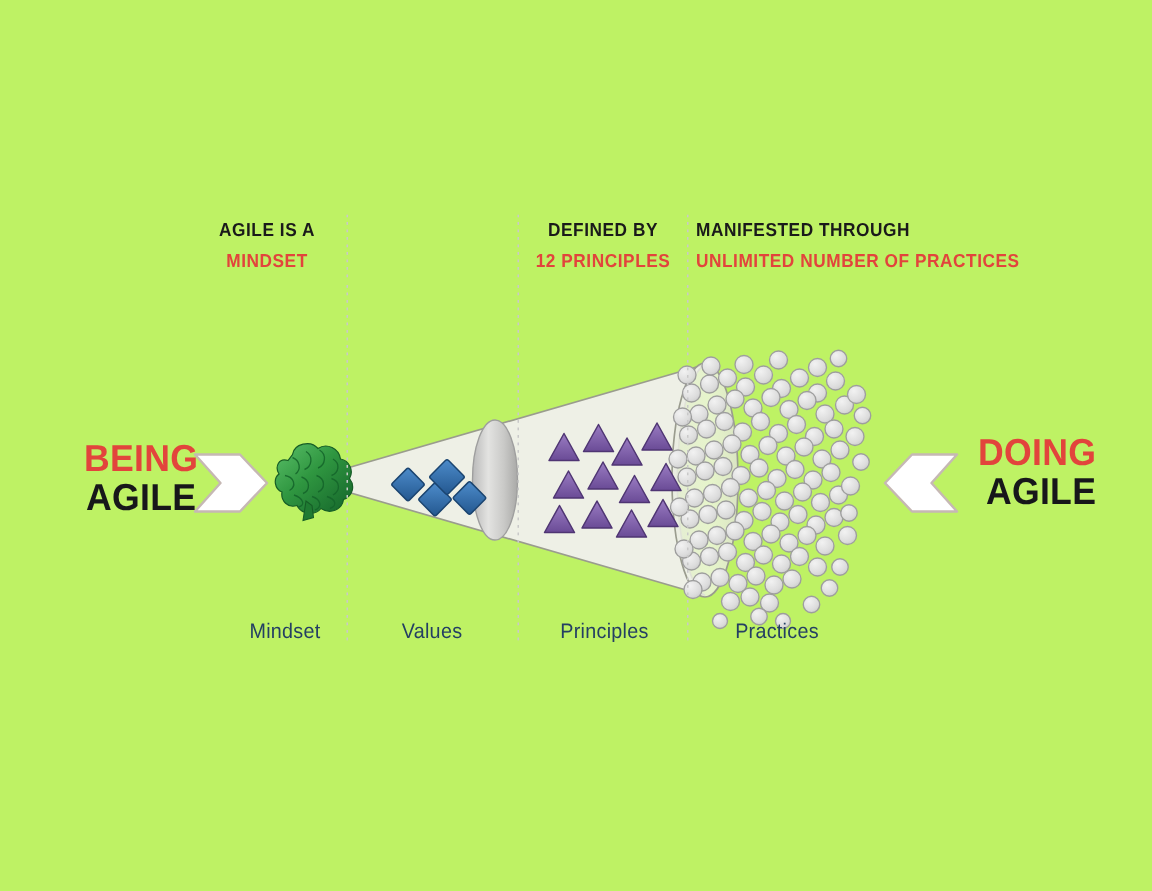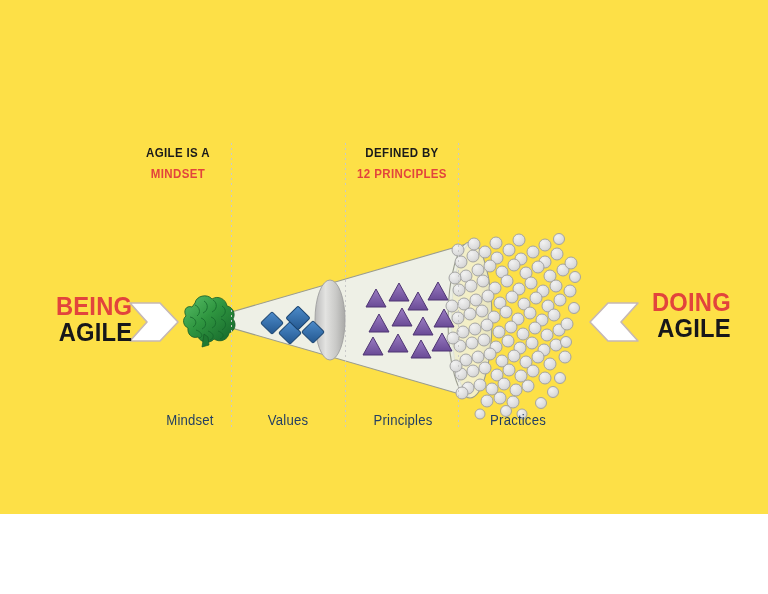--- a/index.html
+++ b/index.html
@@ -6,22 +6,22 @@
     margin: 0;
     padding: 0;
     background: #ffffff;
   }
   body {
     font-family: "Liberation Sans", sans-serif;
   }
   #canvas {
     position: relative;
     width: 768px;
-    height: 514px;
-    background: #fde047;
+    height: 594px;
+    background: #bef264;
     overflow: hidden;
   }
 
   
   .divider {
     position: absolute;
     width: 1px;
     background-image: linear-gradient(to bottom, #c9c9c9 0px, #c9c9c9 2px, rgba(255,255,255,0) 2px, rgba(255,255,255,0) 5px);
     background-size: 1px 5px;
     background-repeat: repeat-y;
@@ -334,22 +334,26 @@
     <span class="lead">AGILE IS A</span>
     <span class="value">MINDSET</span>
   </div>
 
 
   <div class="callout" style="left:352px; top:146px; width:100px;text-align:center;">
     <span class="lead">DEFINED BY</span>
     <span class="value">12 PRINCIPLES</span>
   </div>
 
-
-  <div class="side-label left" style="left:56px; top:294px; text-align:right;">
+  <div class="callout" style="left:464px; top:146px; width:200px; text-align:left;">
+    <span class="lead" style="transform-origin:left center;">MANIFESTED THROUGH</span>
+    <span class="value" style="transform-origin:left center;">UNLIMITED NUMBER OF PRACTICES</span>
+  </div>
+
+  <div class="side-label left" style="left:56px; top:294px; text-align:center;">
     <span class="l1">BEING</span>
     <span class="l2">AGILE</span>
   </div>
 
   <div class="side-label right" style="left:652px; top:290px; text-align:right;">
     <span class="l1">DOING</span>
     <span class="l2">AGILE</span>
   </div>
 
   <div class="stage-label" style="left:145px; top:412px; width:90px;">Mindset</div>

